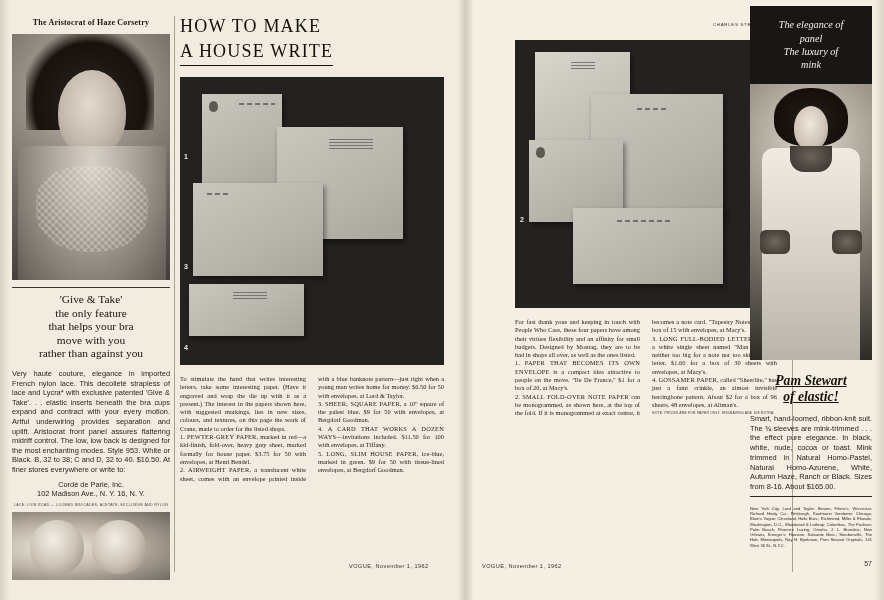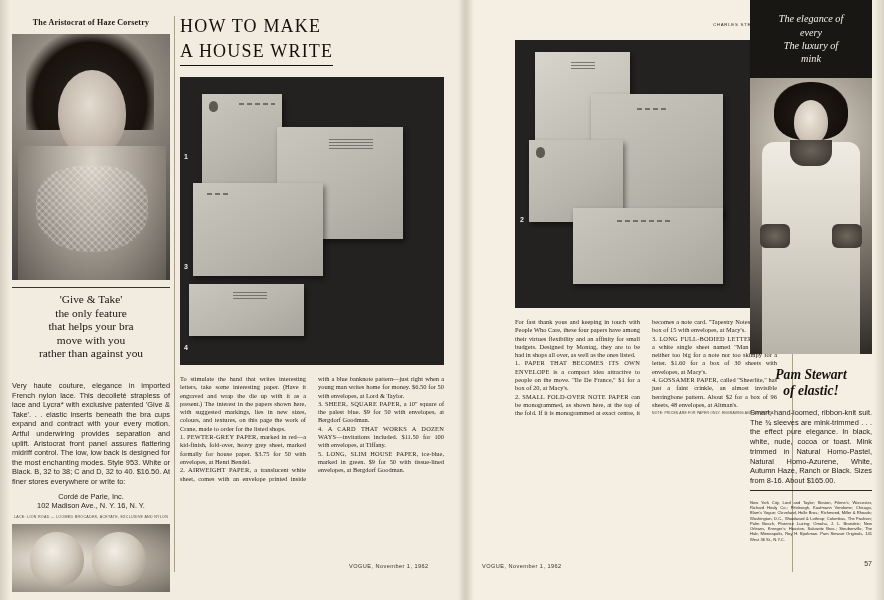--- a/index.html
+++ b/index.html
@@ -121,21 +121,21 @@
   .ad-rule { margin: 7px 0 5px 0; height: 1px; background: #3a352c; }
   .ad-headline {
     font-family: "Liberation Serif", serif;
     font-weight: normal;
     font-size: 11.4px;
     line-height: 13.6px;
     text-align: center;
     color: #17140f;
   }
   .ad-body {
-    margin-top: 20px;
+    margin-top: 8px;
     font-family: "Liberation Sans", sans-serif;
     font-size: 7.4px;
     line-height: 9.6px;
     color: #2a2620;
     text-align: justify;
   }
   .ad-addr {
     margin-top: 5px;
     font-family: "Liberation Sans", sans-serif;
     font-size: 7.4px;
@@ -270,21 +270,21 @@
     position: absolute;
     font-family: "Liberation Sans", sans-serif;
     font-size: 7px;
     color: #35312a;
   }
 
   
   .ad-right {
     position: absolute;
     right: 12px;
-    top: 0;
+    top: 6px;
     width: 122px;
   }
   .mink-head {
     width: 122px;
     height: 78px;
     background: #191714;
     display: flex;
     align-items: center;
     justify-content: center;
   }
@@ -334,20 +334,21 @@
   }
   .pam-head {
     margin-top: 13px;
     font-family: "Liberation Serif", serif;
     font-style: italic;
     font-weight: bold;
     font-size: 13.6px;
     line-height: 16px;
     text-align: center;
     color: #15120e;
+    text-decoration: underline;
   }
   .pam-body {
     margin-top: 9px;
     font-family: "Liberation Sans", sans-serif;
     font-size: 7.4px;
     line-height: 9.7px;
     color: #262220;
     text-align: justify;
   }
   .store-list {
@@ -499,21 +500,21 @@
         <p class="fineprint">NOTE: PRICES ARE FOR PAPER ONLY. ENGRAVING AND DIE EXTRA.</p>
       </div>
     </div>
 
     <div class="vrule" style="left:327px; top:16px; height:556px;"></div>
 
     <div class="ad-right">
       <div class="mink-head">
         <div class="mink-head-txt">
           <div>The elegance of</div>
-          <div>every</div>
+          <div>panel</div>
           <div>The luxury of</div>
           <div>mink</div>
         </div>
       </div>
 
       <div class="mink-photo">
         <div class="mhair"></div>
         <div class="mface"></div>
         <div class="msuit"></div>
         <div class="mcollar"></div>

